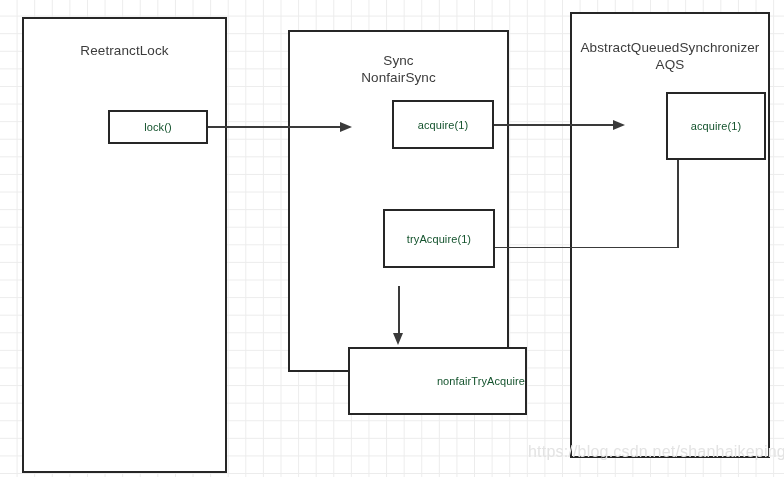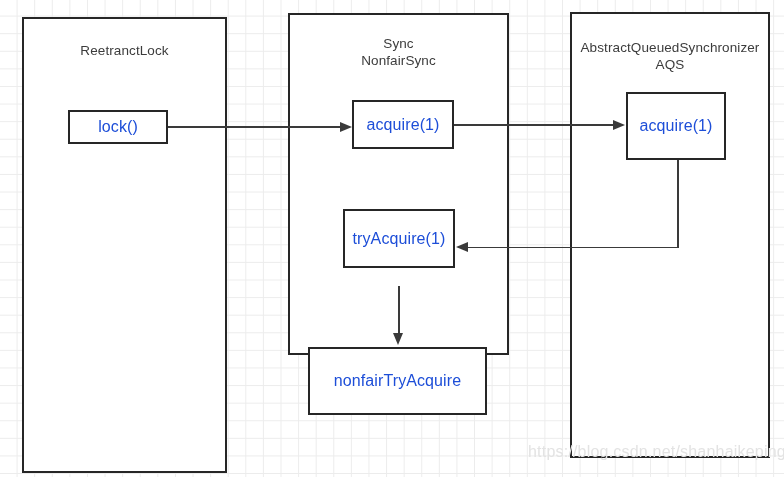--- a/index.html
+++ b/index.html
@@ -43,23 +43,24 @@
 
   
   .mbox {
     position: absolute;
     background: #ffffff;
     border: 2.2px solid #262626;
     box-sizing: border-box;
     display: flex;
     align-items: center;
     justify-content: center;
-    color: #1d4ed8;
-    font-size: 16px;
+    color: #14532d;
+    font-size: 11px;
     letter-spacing: 0.1px;
+    margin-left: 40px;
   }
 
   
   .edge {
     position: absolute;
     background: #3a3a3a;
   }
   .edge.h { height: 1.6px; }
   .edge.v { width: 1.6px; }
 
@@ -97,21 +98,21 @@
 </style>
 </head>
 <body>
 
 <div id="canvas">
 
   <div class="container" style="left:22px; top:17px; width:205px; height:456px;">
     <div class="container-title" style="top:23px;">ReetranctLock</div>
   </div>
 
-  <div class="container" style="left:288px; top:13px; width:221px; height:342px;">
+  <div class="container" style="left:288px; top:30px; width:221px; height:342px;">
     <div class="container-title" style="top:20px;">Sync
 NonfairSync</div>
   </div>
 
   <div class="container" style="left:570px; top:12px; width:200px; height:446px;">
     <div class="container-title" style="top:25px;">AbstractQueuedSynchronizer
 AQS</div>
   </div>
 
   <div class="edge h" style="left:168px; top:126px; width:174px;"></div>
@@ -136,19 +137,19 @@
   </div>
 
   <div class="mbox" style="left:626px; top:92px; width:100px; height:68px;">
     <span>acquire(1)</span>
   </div>
 
   <div class="mbox" style="left:343px; top:209px; width:112px; height:59px;">
     <span>tryAcquire(1)</span>
   </div>
 
-  <div class="mbox" style="left:308px; top:347px; width:179px; height:68px;">
+  <div class="mbox" style="left:308px; top:347px; width:179px; height:68px;justify-content:flex-end;">
     <span>nonfairTryAcquire</span>
   </div>
 
   <div class="watermark" style="left:528px; top:443px;">https://blog.csdn.net/shanhaikeping</div>
 
 </div>
 
 </body></html>

